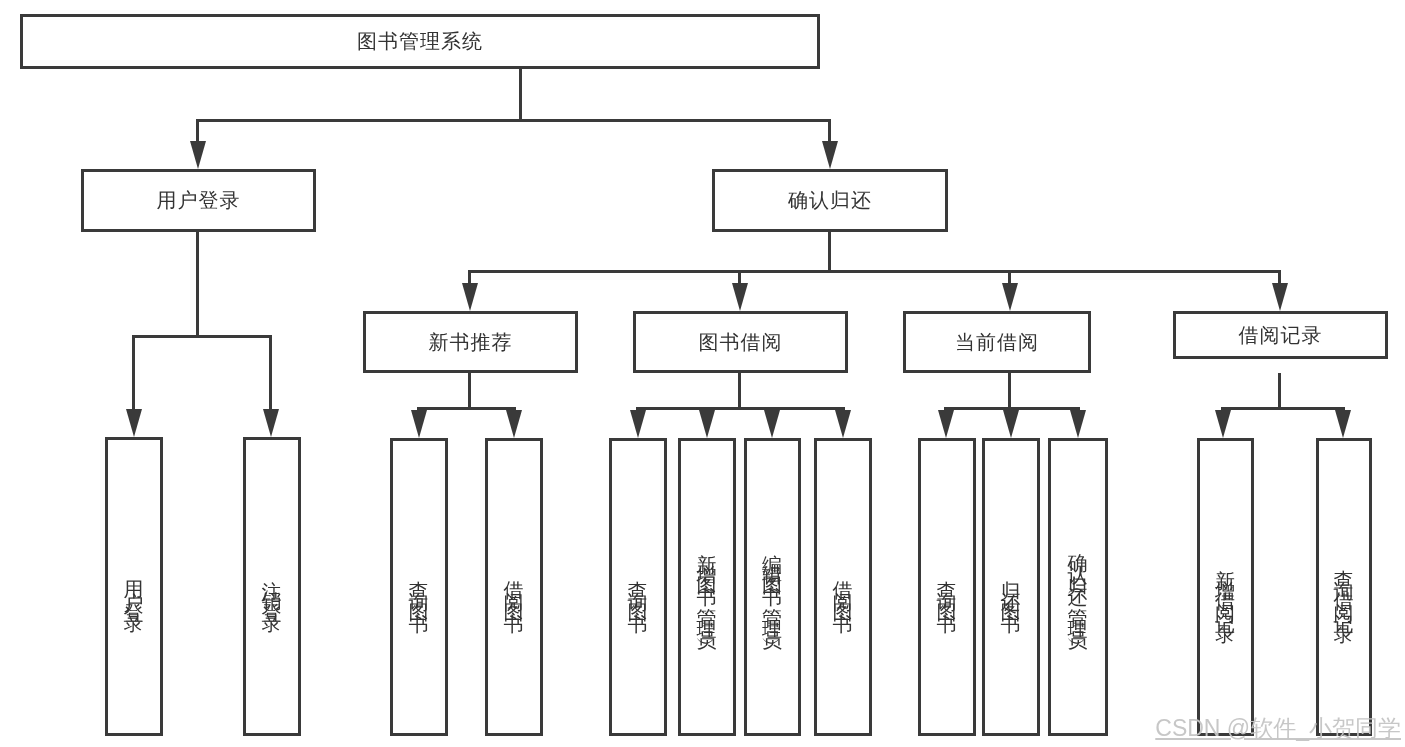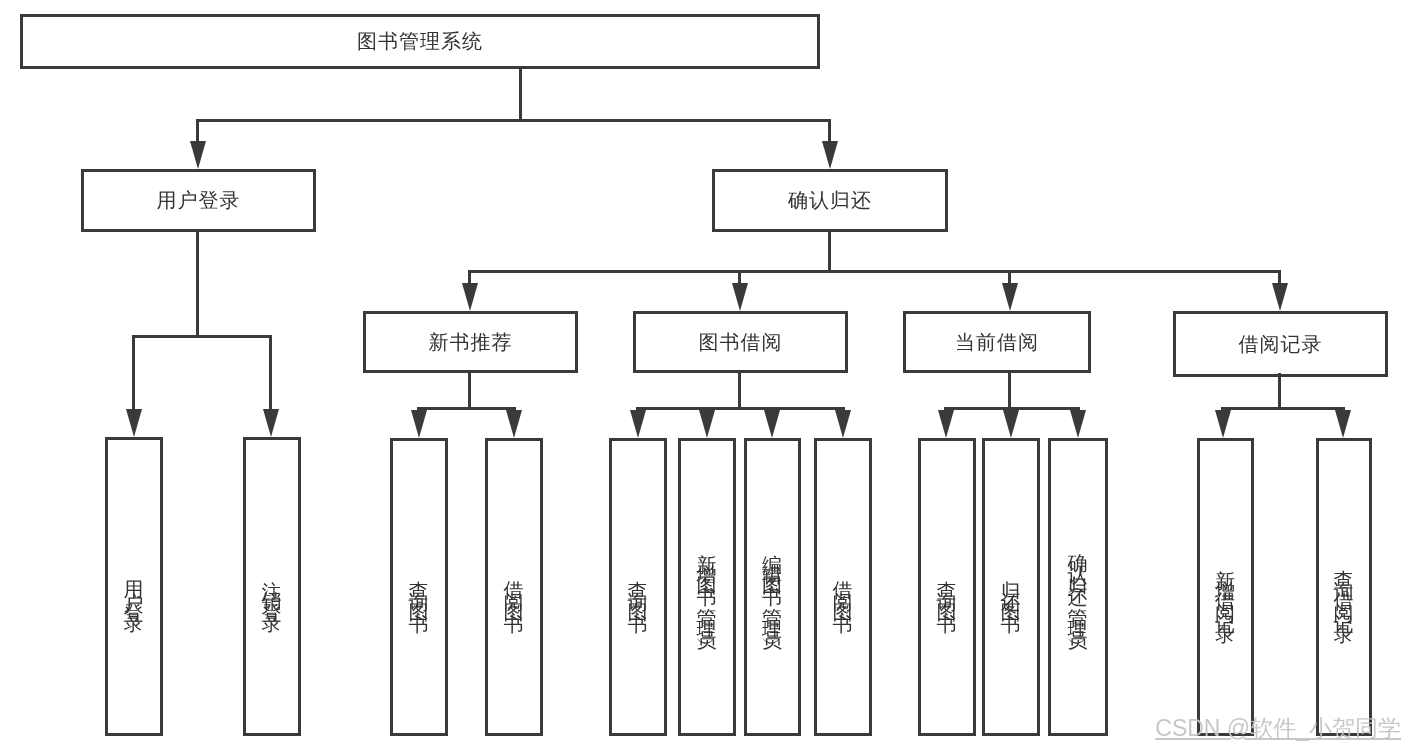--- a/index.html
+++ b/index.html
@@ -99,21 +99,21 @@
 
   <div class="box" style="left:363px; top:311px; width:215px; height:62px;">
     <span class="h-label">新书推荐</span>
   </div>
   <div class="box" style="left:633px; top:311px; width:215px; height:62px;">
     <span class="h-label">图书借阅</span>
   </div>
   <div class="box" style="left:903px; top:311px; width:188px; height:62px;">
     <span class="h-label">当前借阅</span>
   </div>
-  <div class="box" style="left:1173px; top:311px; width:215px; height:66px;">
+  <div class="box" style="left:1173px; top:311px; width:215px; height:48px;">
     <span class="h-label">借阅记录</span>
   </div>
 
   <div class="vl" style="left:468px; top:373px; height:37px;"></div>
   <div class="hl" style="left:417px; top:407px; width:99px;"></div>
   <div class="ar" style="left:411px; top:410px;"></div>
   <div class="ar" style="left:506px; top:410px;"></div>
   <div class="box v-box" style="left:390px; top:438px; width:58px; height:298px;">
     <span class="v-label">查询图书</span>
   </div>

